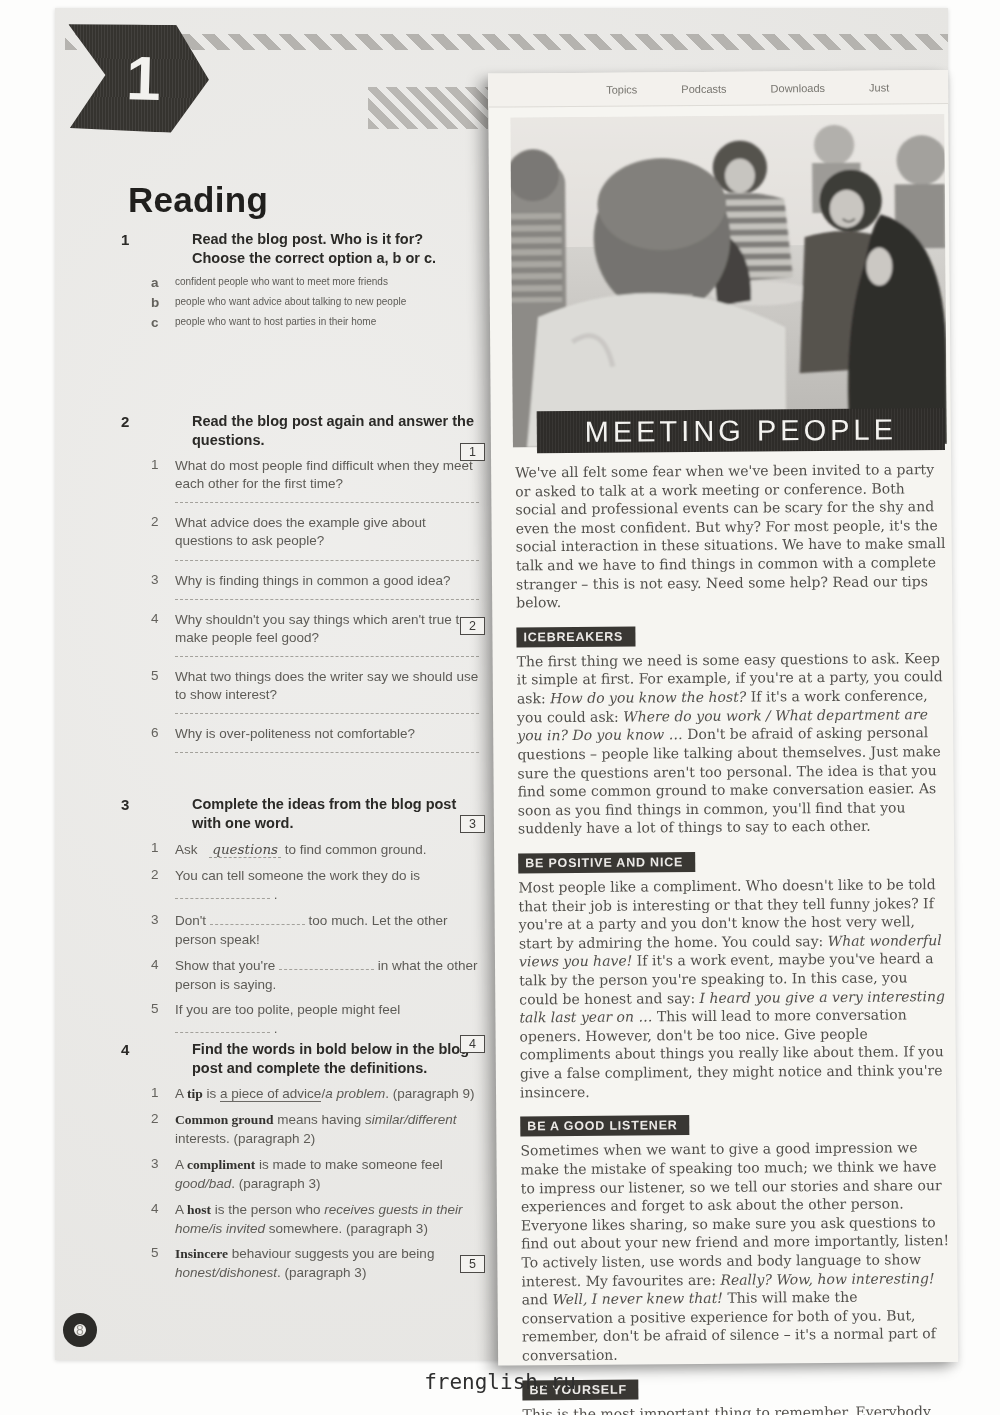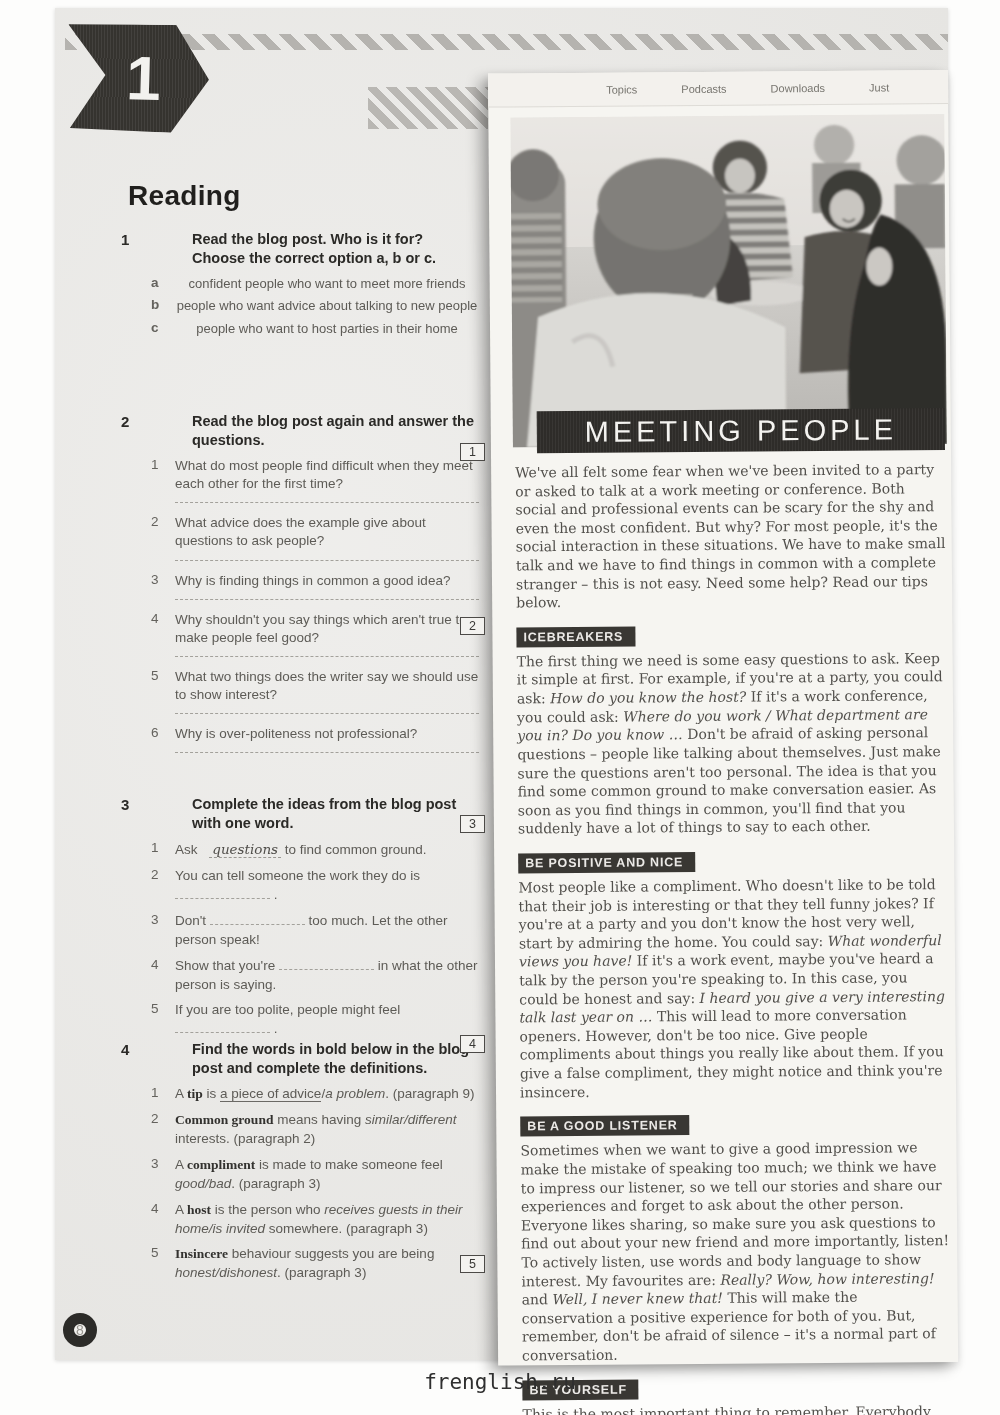--- a/index.html
+++ b/index.html
@@ -19,33 +19,33 @@
     background:repeating-linear-gradient(45deg,#b9b7b3 0 8px, rgba(0,0,0,0) 8px 14px); }
 
   .unit-badge { position:absolute; left:12px; top:16px; width:142px; height:108px;
     background:#35332f;
     background-image:repeating-linear-gradient(90deg, rgba(255,255,255,.07) 0 1px, rgba(0,0,0,0) 1px 3px);
     clip-path:polygon(0% 2%, 76% 0%, 100% 50%, 74% 100%, 3% 98%, 27% 48%);
     transform:rotate(1.5deg); }
   .unit-badge span { position:absolute; left:54%; top:50%; transform:translate(-50%,-50%);
     color:#f3f2ef; font-size:62px; font-weight:bold; }
 
-  .reading-title { position:absolute; left:73px; top:172px; font-size:28px; font-weight:bold;
+  .reading-title { position:absolute; left:73px; top:172px; font-size:35px; font-weight:bold;
     color:#201f1d; letter-spacing:.3px; }
 
   
   .left-col { position:absolute; left:66px; top:222px; width:358px; height:1100px; }
   .ex { position:absolute; left:0; width:358px; }
   .ex-head { display:flex; }
   .ex-num { width:30px; font-size:15px; font-weight:bold; color:#2b2a27; padding-top:1px; }
   .ex-instr { flex:1; font-size:14.5px; font-weight:bold; color:#2b2a27; line-height:1.32;margin-left:41px; }
   .ex-body { margin-left:30px; margin-top:7px; }
   .opt { display:flex; margin-bottom:5px; }
   .opt-letter { width:24px; font-size:13.5px; font-weight:bold; color:#64625d; }
-  .opt-text { flex:1; font-size:13px; color:#5d5b56; line-height:1.32;text-align:center; }
+  .opt-text { flex:1; font-size:10px; color:#5d5b56; line-height:1.32; }
   .q { display:flex; }
   .q-num { width:24px; font-size:13.5px; color:#64625d; }
   .q-text { flex:1; font-size:13.5px; color:#5d5b56; line-height:1.34; }
   .ans-line { margin:9px 0 11px 24px; border-bottom:1.6px dashed #a3a19b; height:1px; }
   .item { display:flex; margin-bottom:7px; }
   .item-num { width:24px; font-size:13.5px; color:#64625d; }
   .item-text { flex:1; font-size:13.5px; color:#5d5b56; line-height:1.4; }
   .seg-i { font-style:italic; }
   .seg-b { font-weight:bold; color:#33322f;font-family:Liberation Serif, serif; }
   .seg-iu { border-bottom:1.3px solid #6b6965; }
@@ -152,21 +152,21 @@
             <p class="q-text">Why shouldn't you say things which aren't true to make people feel good?</p>
           </div>
           <div class="ans-line"></div>
           <div class="q">
             <span class="q-num">5</span>
             <p class="q-text">What two things does the writer say we should use to show interest?</p>
           </div>
           <div class="ans-line"></div>
           <div class="q">
             <span class="q-num">6</span>
-            <p class="q-text">Why is over-politeness not professional?</p>
+            <p class="q-text">Why is over-politeness not comfortable?</p>
           </div>
           <div class="ans-line"></div>
         </div>
       </section>
 
       <section class="ex" style="top:565px">
         <div class="ex-head">
           <span class="ex-num">3</span>
           <p class="ex-instr">Complete the ideas from the blog post with one word.</p>
         </div>

